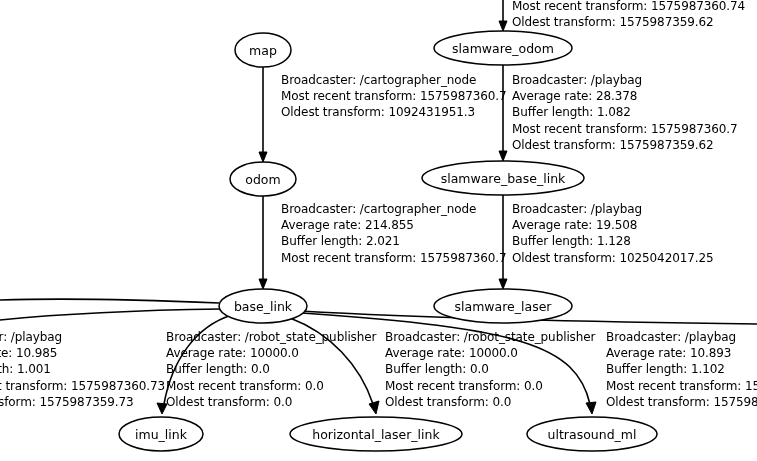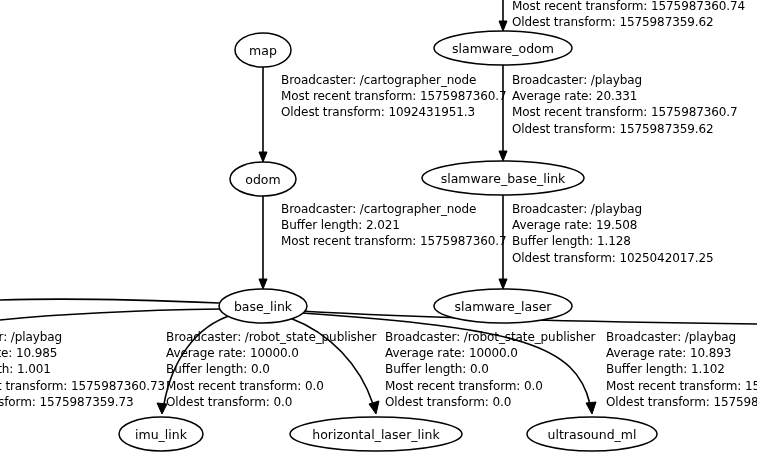--- a/index.html
+++ b/index.html
@@ -167,27 +167,29 @@
   </div>
 
   <div class="edge-label" style="left:281px; top:72px;">
     <div>Broadcaster: /cartographer_node</div>
     <div>Most recent transform: 1575987360.7</div>
     <div>Oldest transform: 1092431951.3</div>
   </div>
 
   <div class="edge-label" style="left:512px; top:72px;">
     <div>Broadcaster: /playbag</div>
-    <div>Average rate: 20.331</div>
+    <div>Average rate: 28.378</div>
+    <div>Buffer length: 1.082</div>
     <div>Most recent transform: 1575987360.7</div>
     <div>Oldest transform: 1575987359.62</div>
   </div>
 
   <div class="edge-label" style="left:281px; top:201px;">
     <div>Broadcaster: /cartographer_node</div>
+    <div>Average rate: 214.855</div>
     <div>Buffer length: 2.021</div>
     <div>Most recent transform: 1575987360.7</div>
   </div>
 
   <div class="edge-label" style="left:512px; top:201px;">
     <div>Broadcaster: /playbag</div>
     <div>Average rate: 19.508</div>
     <div>Buffer length: 1.128</div>
     <div>Oldest transform: 1025042017.25</div>
   </div>

